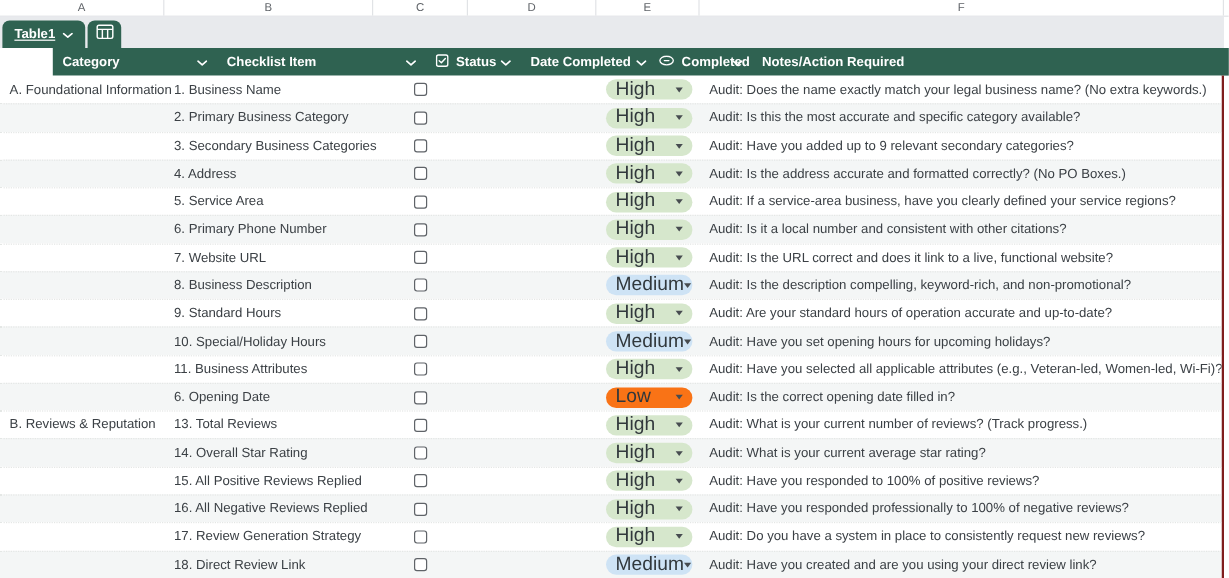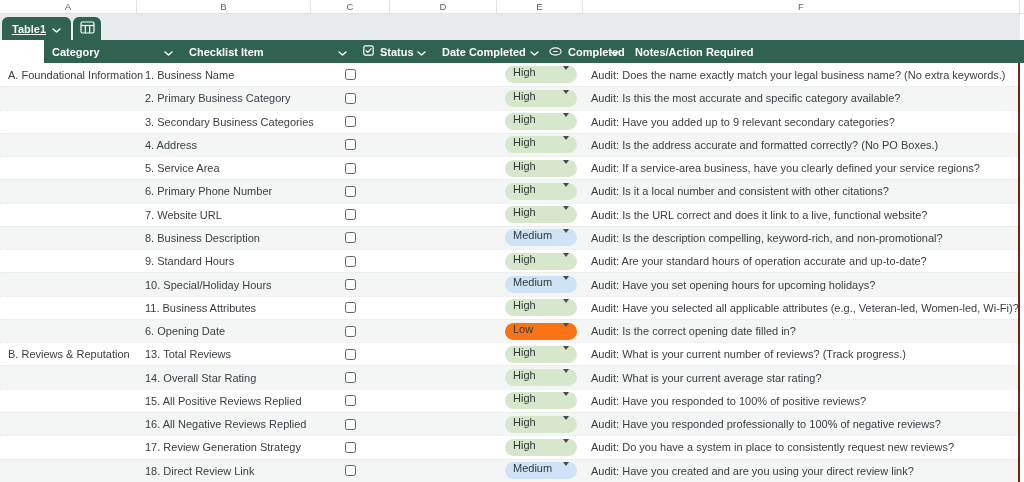--- a/index.html
+++ b/index.html
@@ -37,22 +37,22 @@
     height: 23.28px; background: #ffffff; border-top: 1px dotted #e4e7e5; }
   .row:first-child { border-top: none; }
   .row.alt { background: #f4f6f6; }
   .cell { display: flex; align-items: center; font-size: 11px; color: #3b4045;
     white-space: nowrap; overflow: visible; }
   .cell.text { padding-left: 8px; }
   .status-cell { justify-content: center; }
   .checkbox { width: 11px; height: 11px; border: 1.5px solid #5f6368; border-radius: 2.5px;
     background: #ffffff; cursor: pointer; }
   .priority-cell { padding-left: 8px; }
-  .chip { height: 17px; width: 72px; border-radius: 9px; display: flex; 
-    justify-content: space-between; padding: 0 8px; font-size: 11px; color: #31383c;
+  .chip { height: 17px; width: 72px; border-radius: 9px; display: flex; align-items: center;
+    justify-content: space-between; padding: 0 8px; font-size: 16px; color: #31383c;
     cursor: pointer; }
   .chip-arrow { width: 0; height: 0; border-left: 3.5px solid transparent;
     border-right: 3.5px solid transparent; border-top: 4.5px solid #474c50; }
 </style>
 </head>
 <body>
 
 <div class="letters-row">
   <div class="letter-cell">A</div>
   <div class="letter-cell">B</div>

